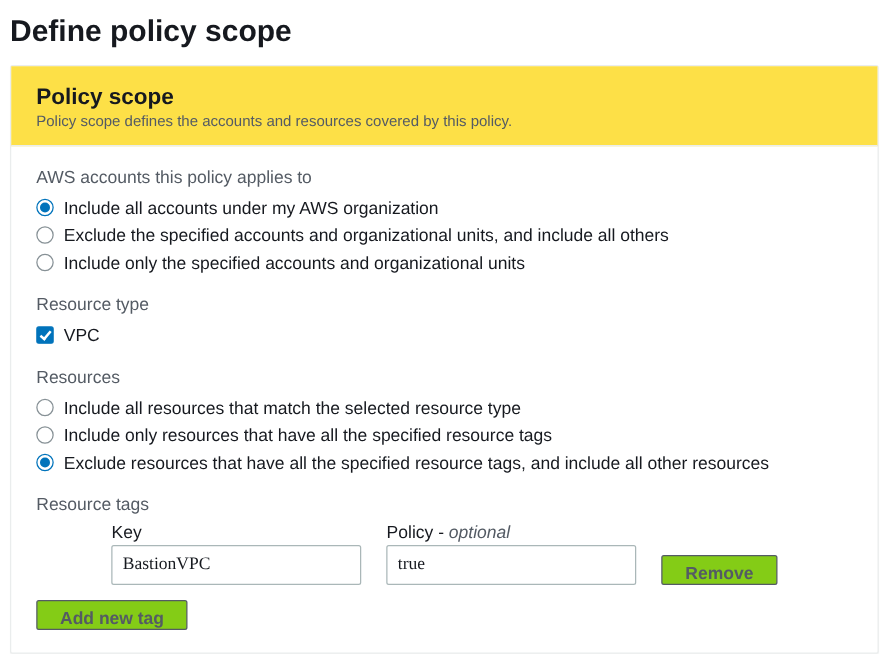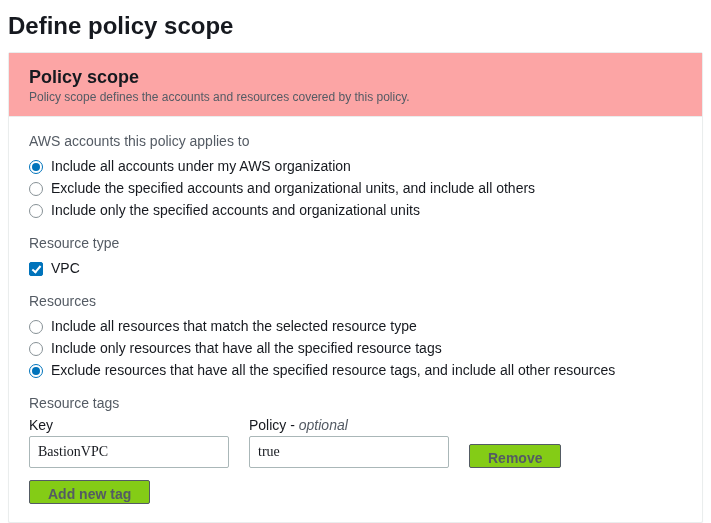--- a/index.html
+++ b/index.html
@@ -18,21 +18,21 @@
     margin: 4px 0 12px 0;
     color: #16191f;
   }
   .panel {
     border: 1px solid #eaeded;
     border-radius: 2px;
     box-shadow: 0 1px 1px rgba(0,0,0,0.05);
     background: #fff;
   }
   .panel-header {
-    background: #fca5a5;
+    background: #fde047;
     padding: 14px 20px 12px 20px;
     border-bottom: 1px solid #eaeded;
   }
   .panel-header h2 {
     margin: 0 0 2px 0;
     font-size: 18px;
     font-weight: 700;
     color: #16191f;
   }
   .panel-header .desc {
@@ -44,21 +44,21 @@
   }
   .section-label {
     font-size: 14px;
     color: #545b64;
     margin-bottom: 6px;
     margin-top: 14px;
   }
   .section-label:first-child { margin-top: 0; }
   .option-row {
     display: flex;
-    align-items: flex-end;
+    align-items: center;
     gap: 8px;
     padding: 3px 0;
   }
   .option-row label {
     cursor: pointer;
     color: #16191f;
   }
   input[type="radio"] {
     appearance: none;
     width: 14px;
@@ -106,20 +106,21 @@
     width: 3px;
     height: 7px;
     border: solid #fff;
     border-width: 0 2px 2px 0;
     transform: rotate(40deg);
   }
   .tag-row {
     display: flex;
     gap: 20px;
     align-items: flex-end;
+    justify-content: center;
   }
   .tag-col { display: flex; flex-direction: column; }
   .tag-col .col-label {
     font-size: 14px;
     color: #16191f;
     margin-bottom: 3px;
   }
   .col-label .optional { font-style: italic; color: #545b64; }
   input[type="text"] {
     border: 1px solid #aab7b8;

